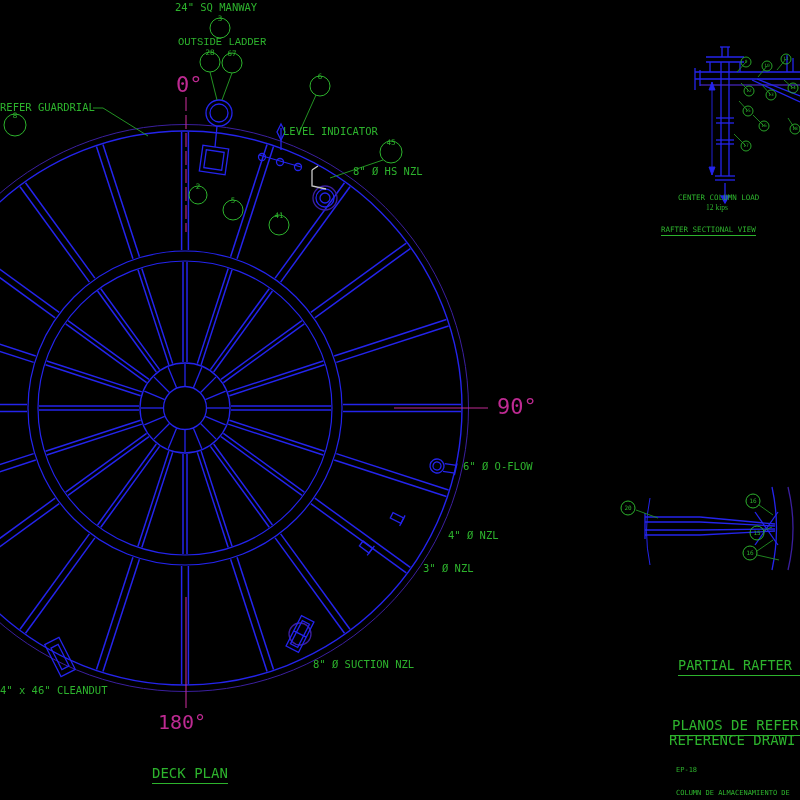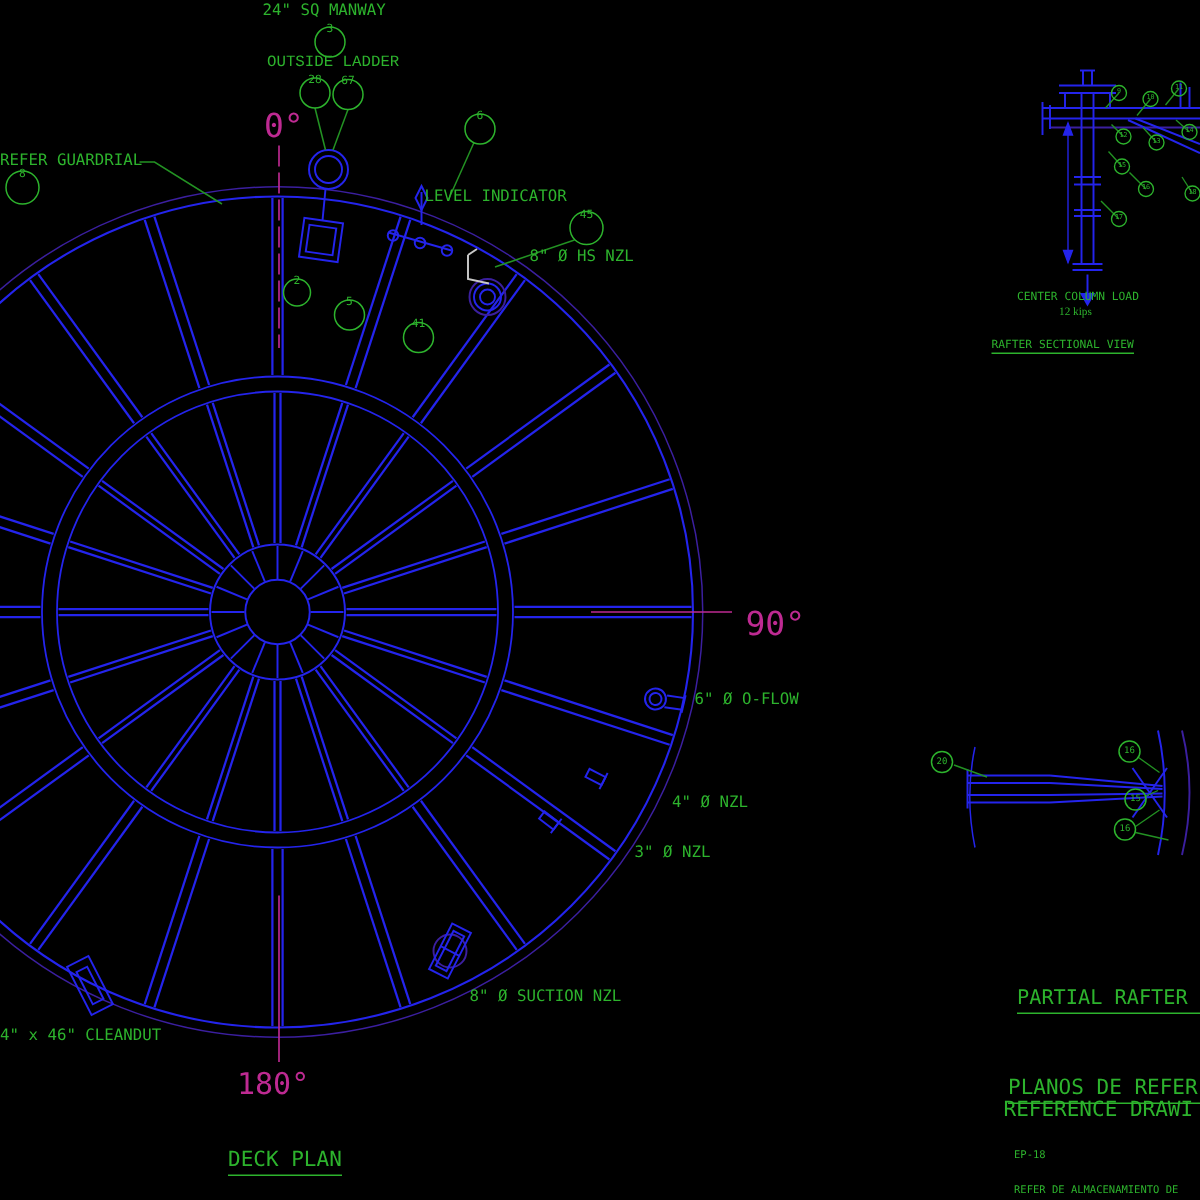--- a/index.html
+++ b/index.html
@@ -313,21 +313,21 @@
 <span class="tm" style="left:176px;top:72px;font-size:22px;">0°</span>
 <span class="cn" style="left:320px;top:73px;">6</span>
 <span class="t" style="left:283px;top:104px;margin-top:22px;">LEVEL INDICATOR</span>
 <span class="t" style="left:0px;top:102px;">REFER GUARDRIAL</span>
 <span class="cn" style="left:15px;top:112px;">8</span>
 <span class="cn" style="left:391px;top:139px;">45</span>
 <span class="t" style="left:353px;top:166px;">8" Ø HS NZL</span>
 <span class="cn" style="left:198px;top:183px;">2</span>
 <span class="cn" style="left:233px;top:197px;">5</span>
 <span class="cn" style="left:279px;top:212px;">41</span>
-<span class="tm" style="left:497px;top:394px;font-size:22px;margin-top:10px;">90°</span>
+<span class="tm" style="left:497px;top:394px;font-size:22px;">90°</span>
 <span class="t" style="left:463px;top:461px;">6" Ø O-FLOW</span>
 <span class="t" style="left:448px;top:530px;">4" Ø NZL</span>
 <span class="t" style="left:423px;top:563px;">3" Ø NZL</span>
 <span class="t" style="left:313px;top:659px;">8" Ø SUCTION NZL</span>
 <span class="t" style="left:0px;top:685px;">4" x 46" CLEANDUT</span>
 <span class="tm" style="left:158px;top:710px;font-size:20px;">180°</span>
 <span class="title" style="left:152px;top:765px;font-size:14px;">DECK PLAN</span>
 
 <span class="t" style="left:678px;top:194px;font-size:7.5px;">CENTER COLUMN LOAD</span>
 <span class="t" style="left:706px;top:204px;font-size:7.5px;font-family:Liberation Serif, serif;">12 kips</span>
@@ -346,20 +346,20 @@
 <span class="cnp" style="left:628px;top:505px;">20</span>
 <span class="cnp" style="left:753px;top:498px;">16</span>
 <span class="cnp" style="left:757px;top:530px;">15</span>
 <span class="cnp" style="left:750px;top:550px;">16</span>
 <span class="title" style="left:678px;top:657px;font-size:13.5px;width:122px;">PARTIAL RAFTER</span>
 
 <span class="title" style="left:672px;top:717px;font-size:14px;width:128px;">PLANOS DE REFER</span>
 <span class="t" style="left:669px;top:733px;font-size:14px;">REFERENCE DRAWI</span>
 <div class="small" style="left:676px;top:752px;">
   <div>EP-18</div>
-  <div>REFER DE ALMACENAMIENTO DE</div>
+  <div>COLUMN DE ALMACENAMIENTO DE</div>
   
   
   
   
 </div>
 
 </div>
 
 </body></html>

